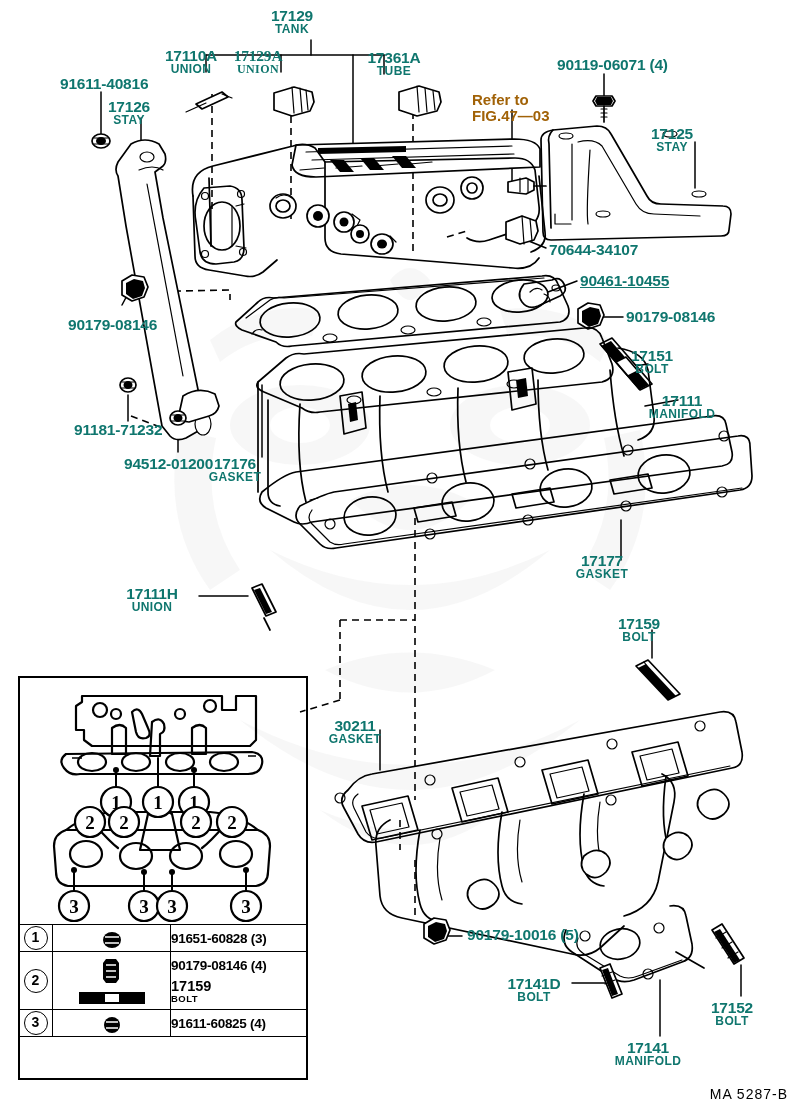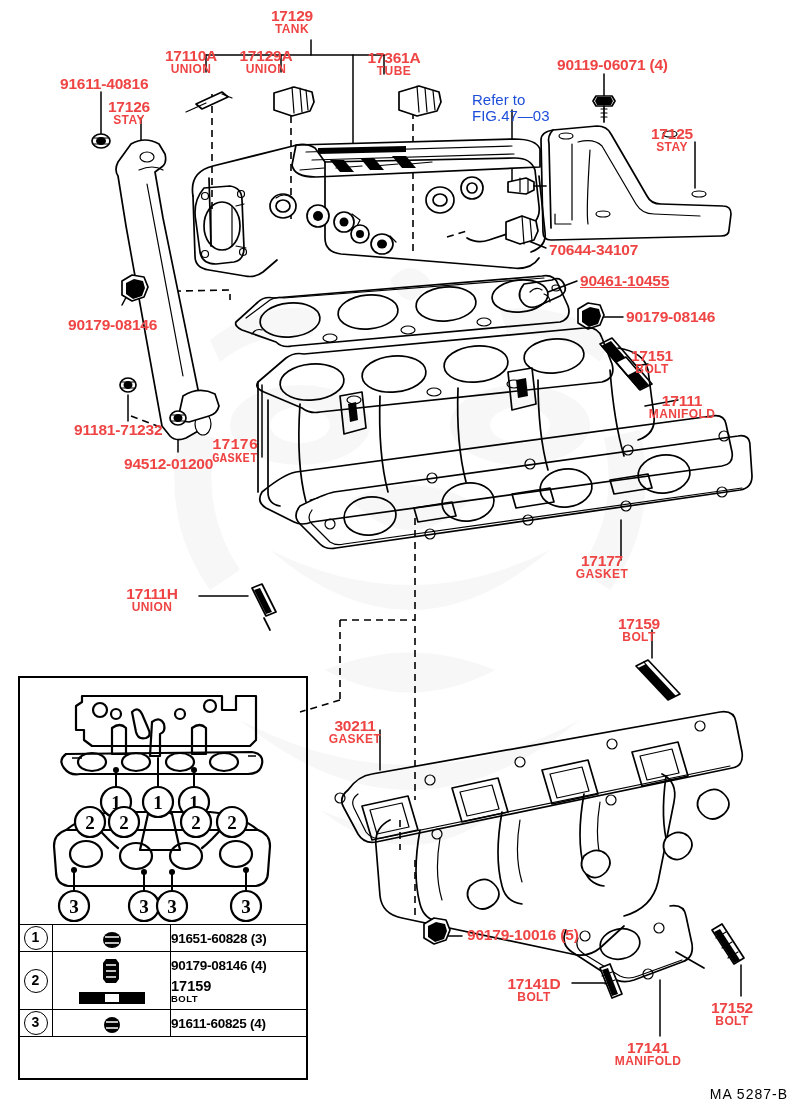--- a/index.html
+++ b/index.html
@@ -28,21 +28,21 @@
   
   #art{
     position:absolute;
     left:0; top:0;
     width:800px; height:1120px;
   }
 
   
   .lbl{
     position:absolute;
-    color:#ef4444;
+    color:#0f766e;
     font-weight:bold;
     white-space:nowrap;
     letter-spacing:-0.2px;
     line-height:1.02;
   }
   .lbl .pn{
     display:block;
     font-size:15.5px;
     font-weight:bold;
   }
@@ -51,23 +51,23 @@
     font-size:12px;
     font-weight:bold;
     letter-spacing:0.4px;
   }
   .lbl.c .pn,.lbl.c .sub{text-align:center;}
   .lbl.l .pn,.lbl.l .sub{text-align:left;}
   .lbl.two-line .sub{margin-top:-1px;}
   .refer{
     position:absolute;
     font-size:15px;
-    font-weight:normal;
+    font-weight:bold;
     line-height:1.05;
-    color:#1d4ed8;
+    color:#a16207;
   }
 
   
   #inset{
     position:absolute;
     left:18px; top:676px;
     width:290px; height:404px;
     border:2px solid #000;
     background:transparent;
     box-sizing:border-box;
@@ -680,21 +680,21 @@
 
   <div id="labels">
       <div class="lbl c two-line" style="left: 222px; width: 140px; top: 8px;">
         <span class="pn">17129</span>
         <span class="sub">TANK</span>
       </div>
       <div class="lbl c two-line" style="left: 121px; width: 140px; top: 48px;">
         <span class="pn">17110A</span>
         <span class="sub">UNION</span>
       </div>
-      <div class="lbl c two-line" style="left: 196px; width: 140px; top: 48px;">
+      <div class="lbl c two-line" style="left: 188px; width: 140px; top: 48px; font-family: Liberation Serif, serif;">
         <span class="pn">17129A</span>
         <span class="sub">UNION</span>
       </div>
       <div class="lbl c two-line" style="left: 324px; width: 140px; top: 50px;">
         <span class="pn">17361A</span>
         <span class="sub">TUBE</span>
       </div>
       <div class="lbl l" style="left: 557px; top: 57px;">
         <span class="pn">90119-06071 (4)</span>
       </div>
@@ -728,21 +728,21 @@
       </div>
       <div class="lbl l" style="left: 68px; top: 317px;">
         <span class="pn">90179-08146</span>
       </div>
       <div class="lbl l" style="left: 74px; top: 422px;">
         <span class="pn">91181-71232</span>
       </div>
       <div class="lbl l" style="left: 124px; top: 456px;">
         <span class="pn">94512-01200</span>
       </div>
-      <div class="lbl c two-line" style="left: 165px; width: 140px; top: 438px; font-family: Liberation Mono, monospace;">
+      <div class="lbl c two-line" style="left: 165px; width: 140px; top: 456px;">
         <span class="pn">17176</span>
         <span class="sub">GASKET</span>
       </div>
       <div class="lbl c two-line" style="left: 532px; width: 140px; top: 553px;">
         <span class="pn">17177</span>
         <span class="sub">GASKET</span>
       </div>
       <div class="lbl c two-line" style="left: 82px; width: 140px; top: 586px;">
         <span class="pn">17111H</span>
         <span class="sub">UNION</span>

